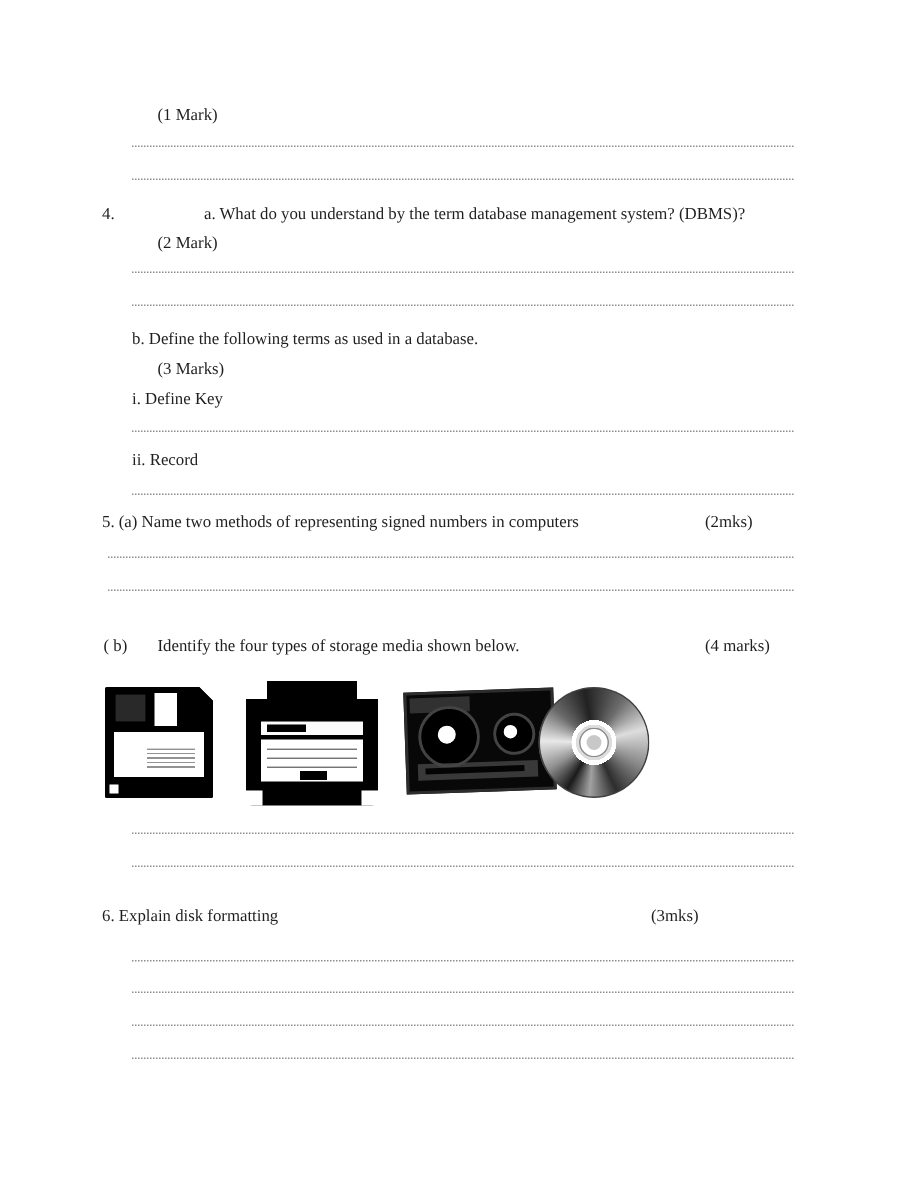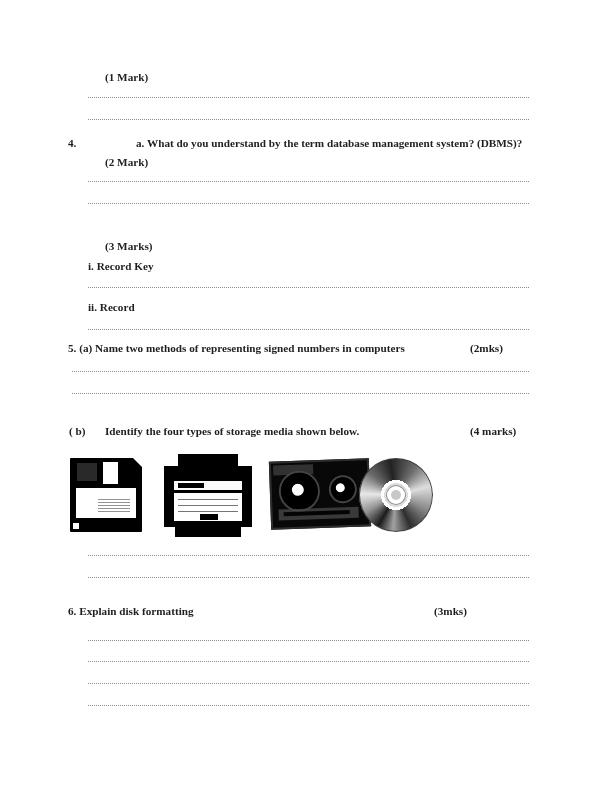--- a/index.html
+++ b/index.html
@@ -8,21 +8,20 @@
     background: #ffffff;
   }
   .page {
     position: relative;
     width: 612px;
     height: 792px;
     background: #ffffff;
     font-family: "Liberation Serif", "DejaVu Serif", serif;
     color: #1a1a1a;
     overflow: hidden;
-    font-weight: bold;
   }
   .ln {
     position: absolute;
     font-size: 11.2px;
     line-height: 14px;
     white-space: nowrap;
     color: #1f1f1f;
   }
   .dots {
     position: absolute;
@@ -263,24 +262,25 @@
   <div class="dots" style="top:119px;"></div>
 
   <div class="ln" style="left:68px; top:136px;">4.</div>
   <div class="ln" style="left:88px; top:136px;margin-left:48px;">a. What do you understand by the term database management system? (DBMS)?</div>
 
   <div class="ln" style="left:105px; top:155px;">(2 Mark)</div>
 
   <div class="dots" style="top:181px;"></div>
   <div class="dots" style="top:203px;"></div>
 
+  <div class="ln" style="left:88px; top:219px;">b. Define the following terms as used in a database.</div>
 
   <div class="ln" style="left:105px; top:239px;">(3 Marks)</div>
 
-  <div class="ln" style="left:88px; top:259px;">i. Record Key</div>
+  <div class="ln" style="left:88px; top:259px;">i. Define Key</div>
 
   <div class="dots" style="top:287px;"></div>
 
   <div class="ln" style="left:88px; top:300px;">ii. Record</div>
 
   <div class="dots" style="top:329px;"></div>
 
   <div class="ln" style="left:68px; top:341px;">5. (a) Name two methods of representing signed numbers in computers</div>
   <div class="ln" style="left:470px; top:341px;">(2mks)</div>
 

